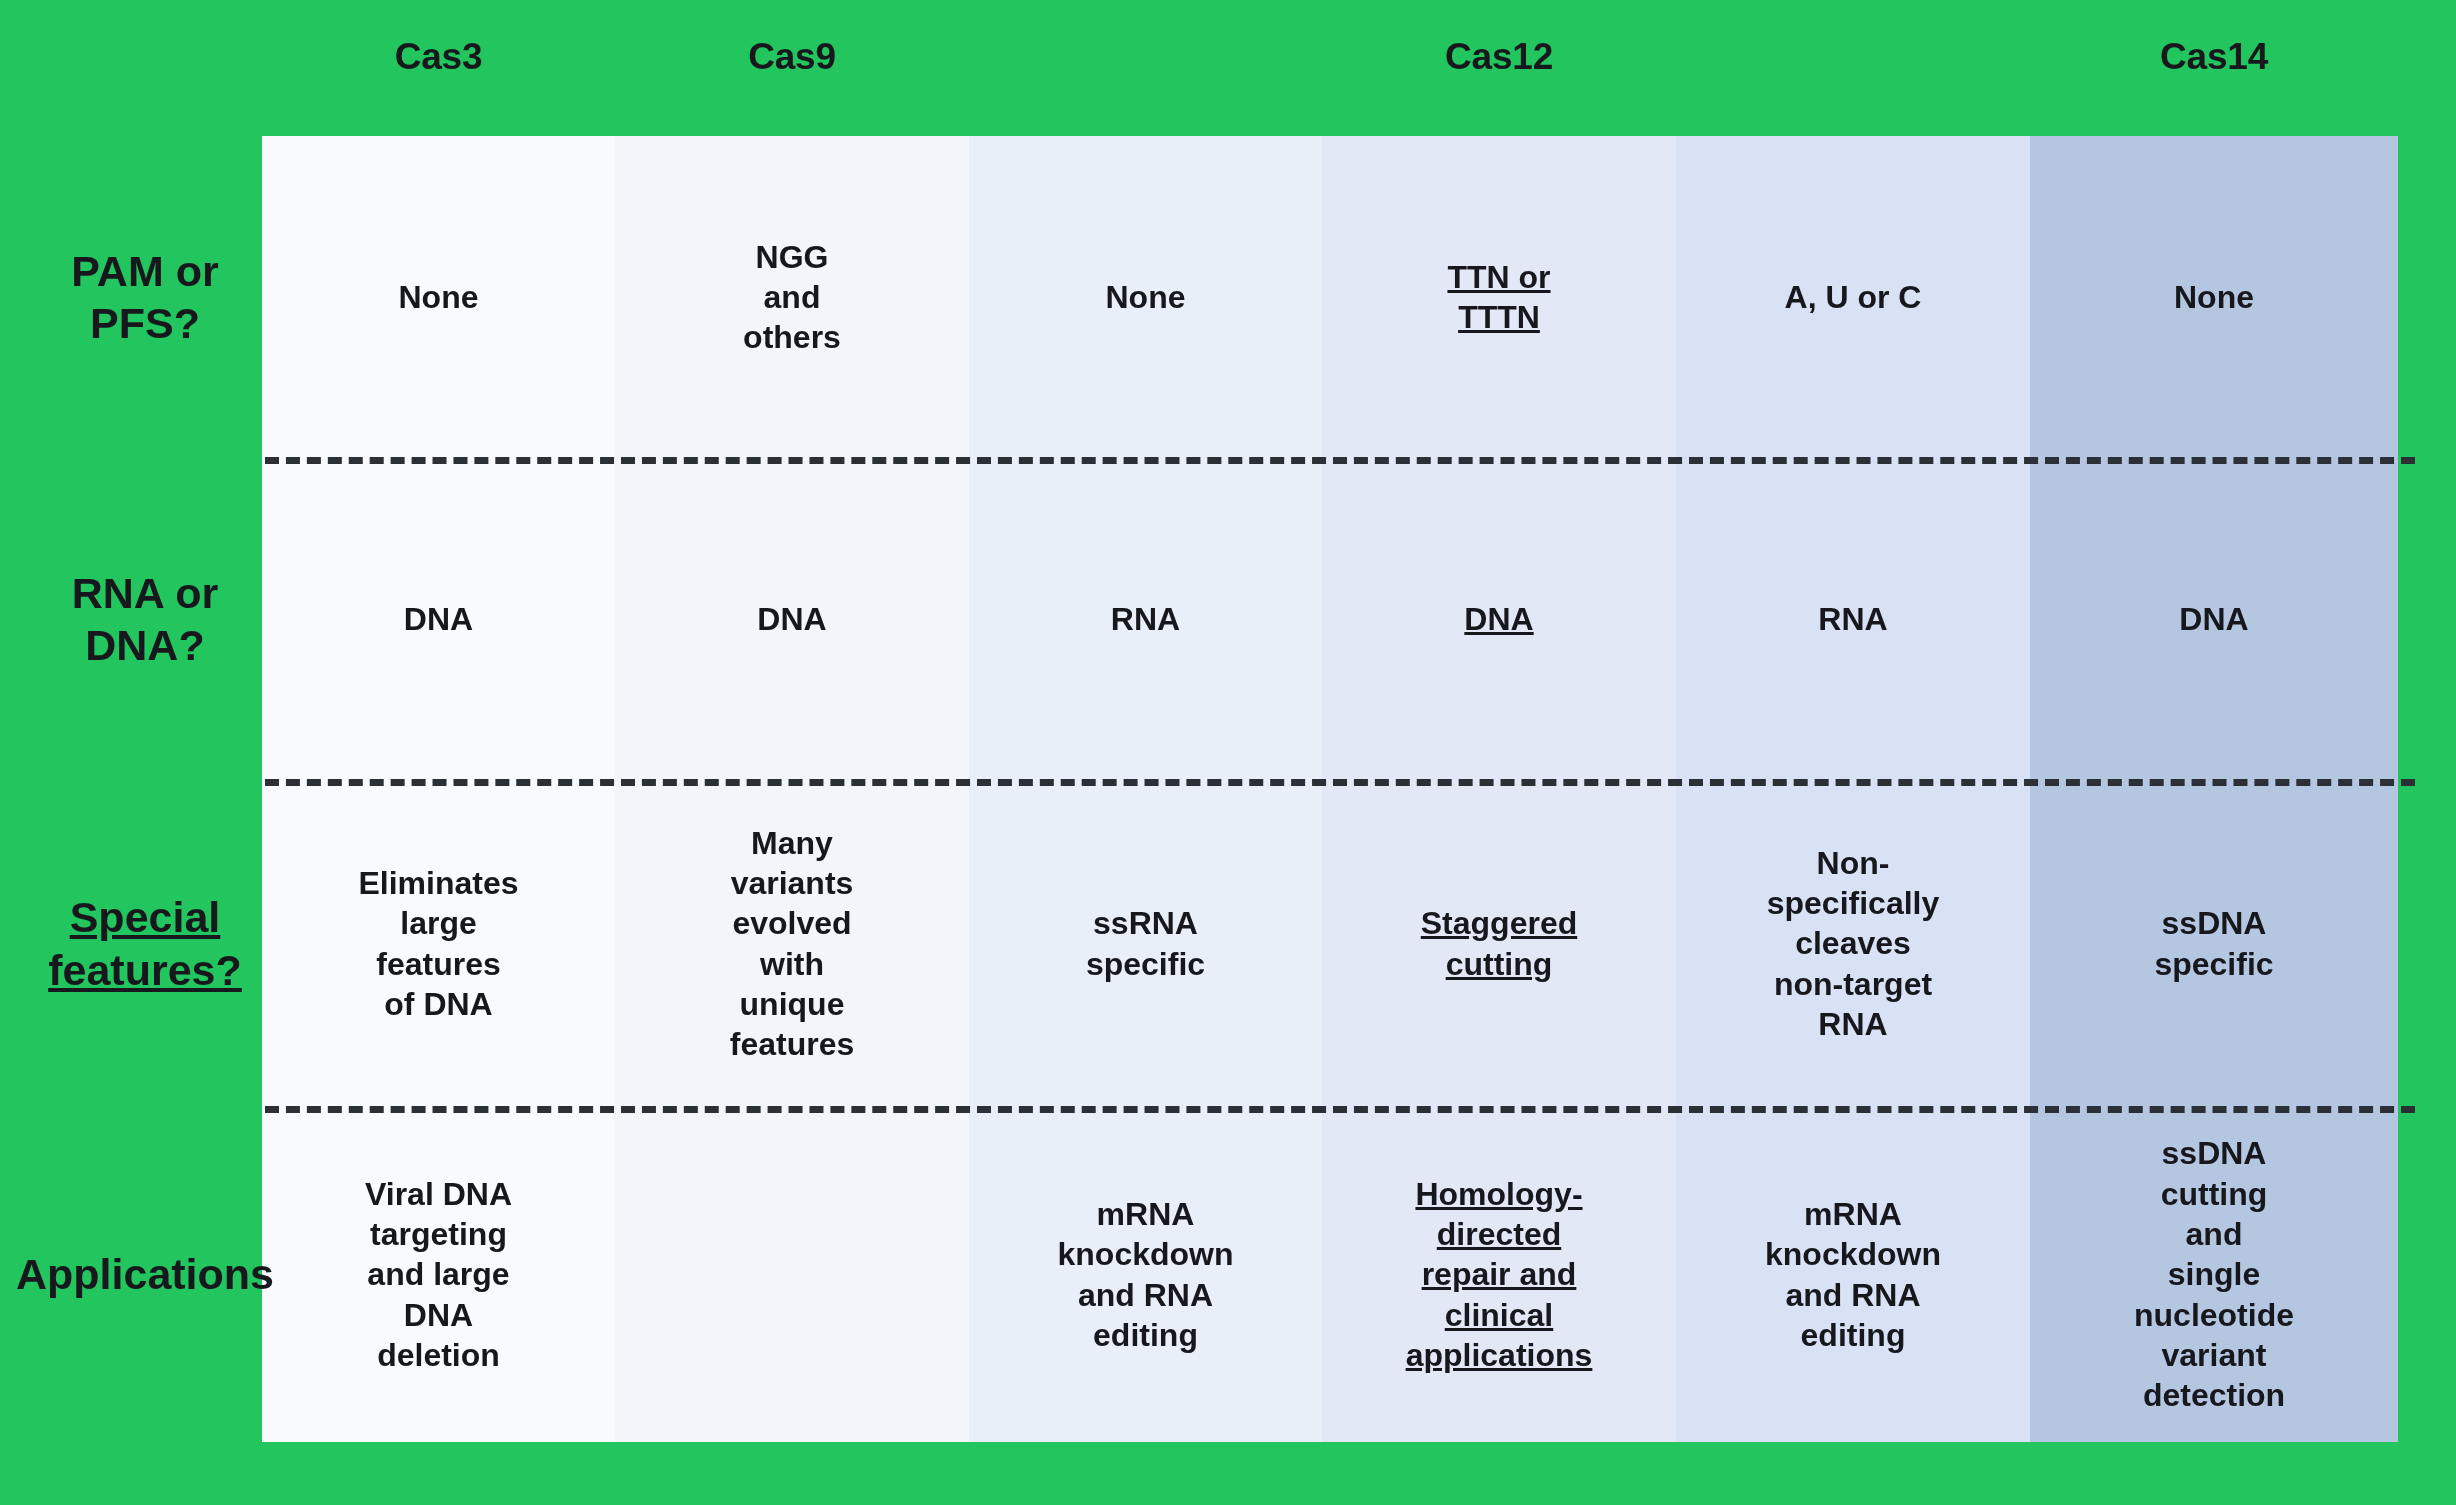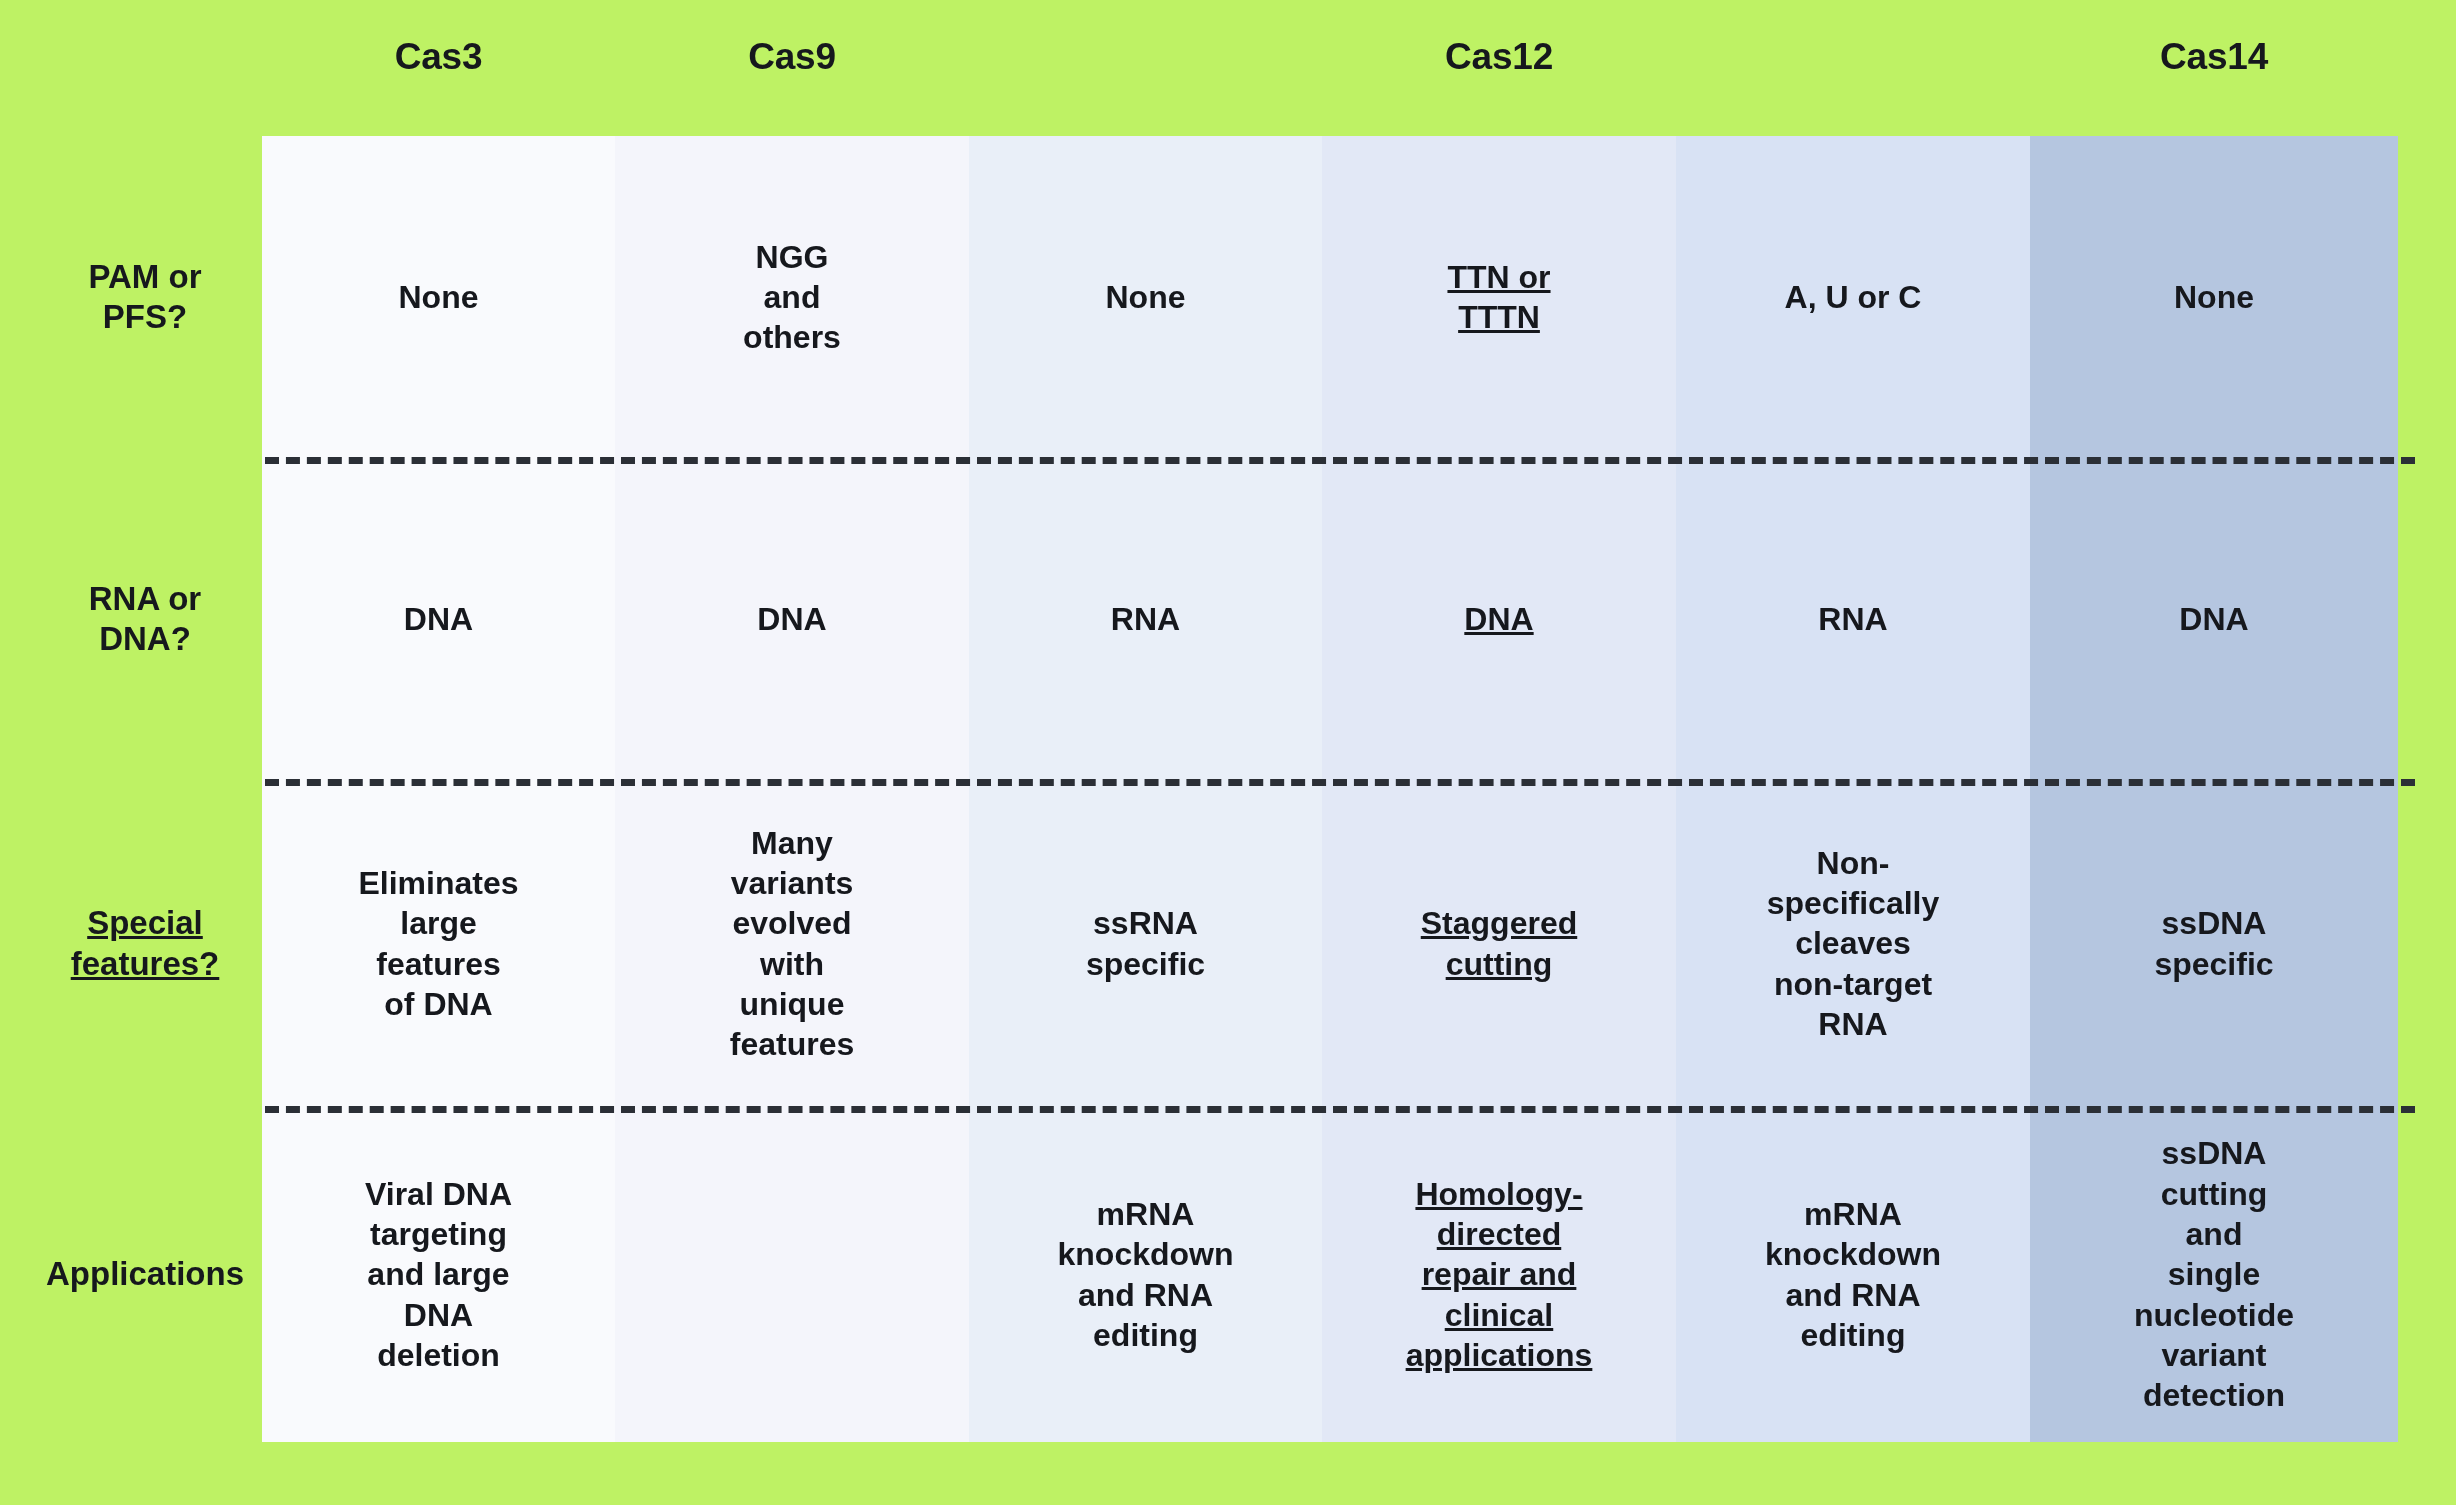--- a/index.html
+++ b/index.html
@@ -12,21 +12,21 @@
     height: 1506px;
     font-family: "Liberation Sans", sans-serif;
     color: #1a1a1a;
     overflow: hidden;
   }
 
   .sheet {
     position: relative;
     width: 2456px;
     height: 1506px;
-    background: #bef264;
+    background: #22c55e;
   }
 
   
   .grid {
     position: absolute;
     left: 0;
     top: 0;
     width: 2456px;
     height: 1506px;
     display: grid;
@@ -68,21 +68,21 @@
   .col-head-6 { grid-column: 7; }
 
   
   .row-label {
     grid-column: 1;
     z-index: 3;
     display: flex;
     align-items: center;
     justify-content: center;
     text-align: center;
-    font-size: 33px;
+    font-size: 43px;
     font-weight: bold;
     line-height: 1.22;
     color: #16181d;
     padding: 0 10px;
     white-space: pre-line;
     margin-left: 28px;
   }
   .row-label-1 { grid-row: 2; }
   .row-label-2 { grid-row: 3; }
   .row-label-3 { grid-row: 4; text-decoration: underline; }

